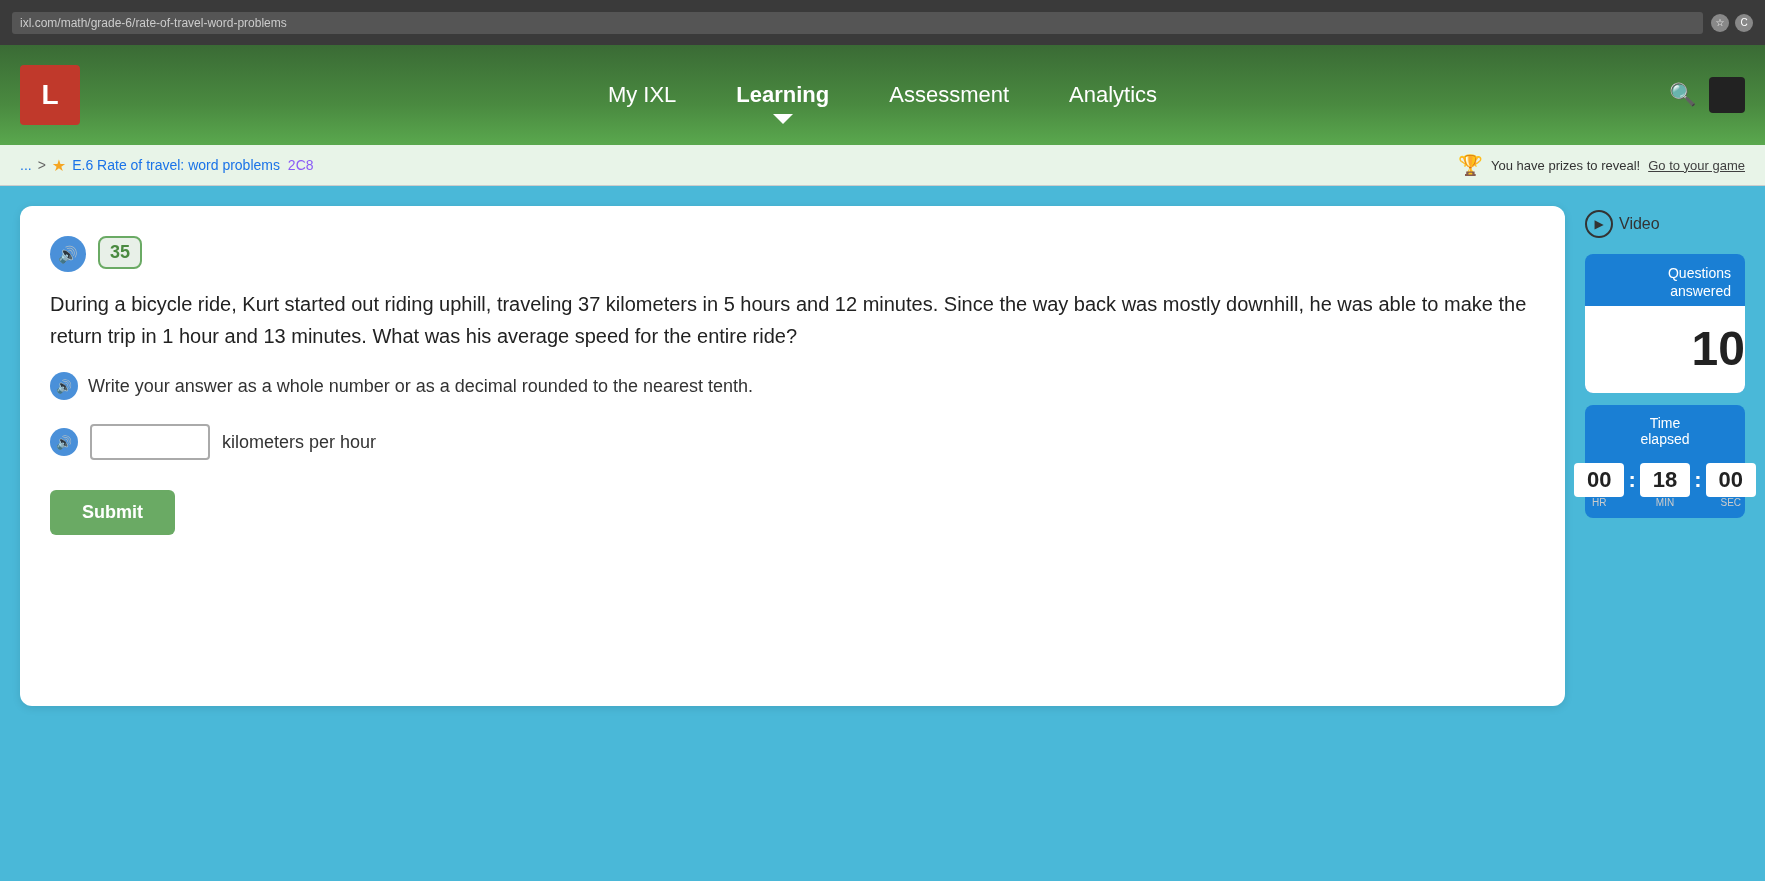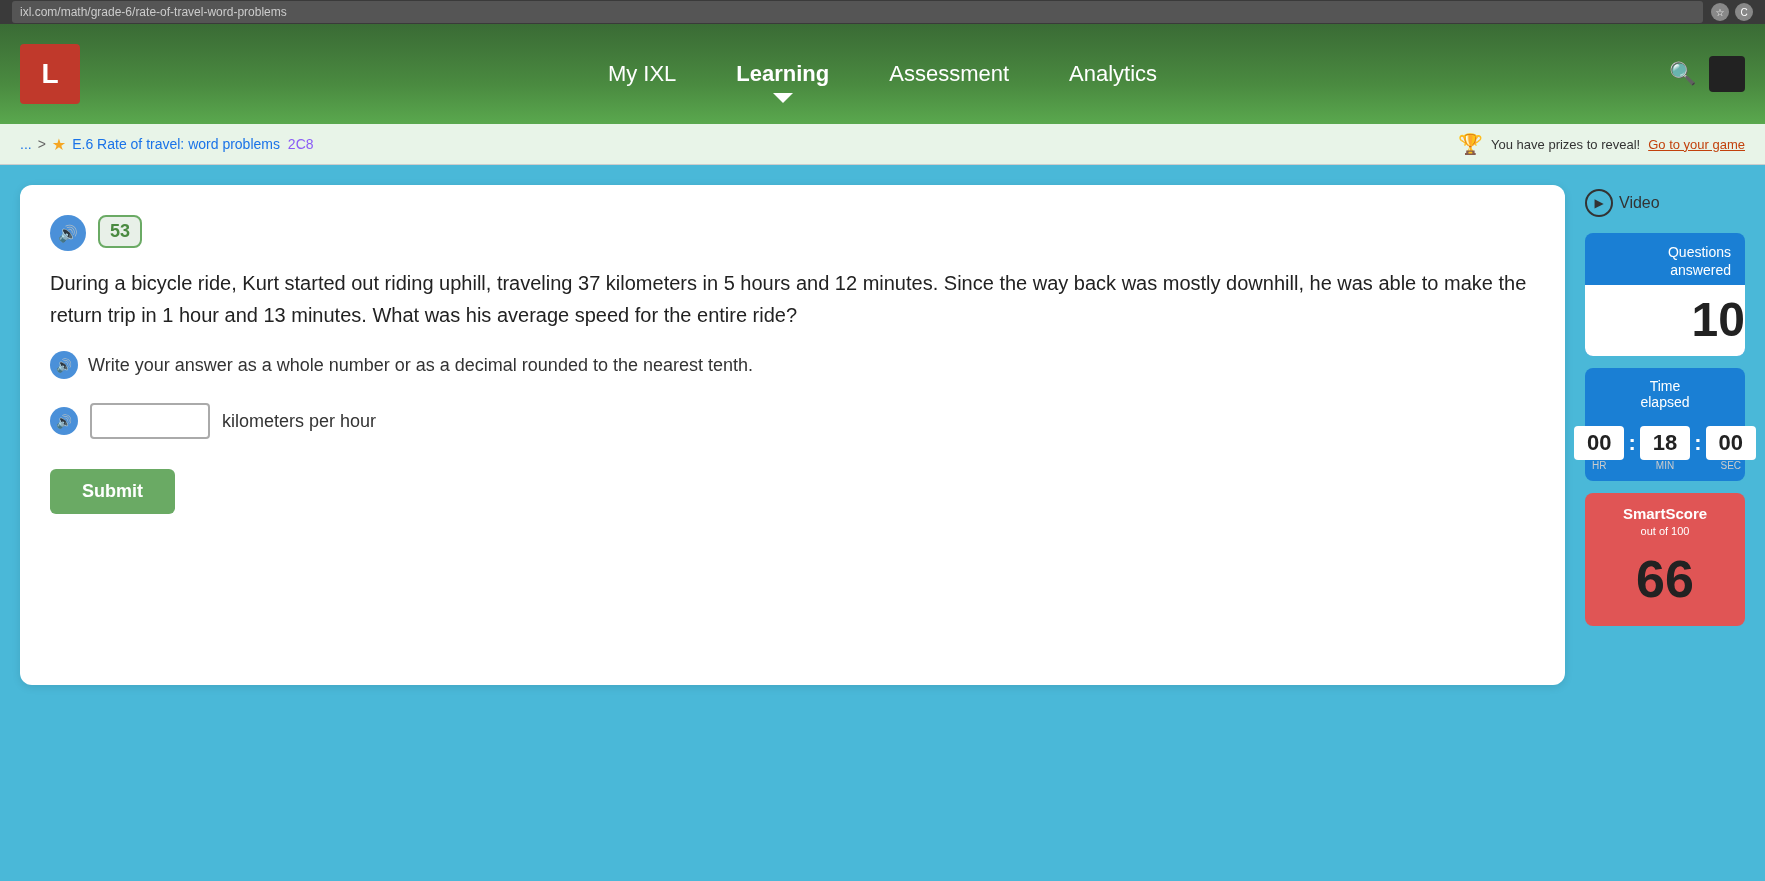--- a/index.html
+++ b/index.html
@@ -6,21 +6,21 @@
     body {
       font-family: Arial, sans-serif;
       background: #4ab8d8;
       min-height: 881px;
       overflow-x: hidden;
     }
 
     
     .browser-bar {
       background: #3a3a3a;
-      height: 24px;
+      height: 45px;
       display: flex;
       align-items: center;
       padding: 0 12px;
       gap: 8px;
     }
     .browser-url {
       background: #555;
       color: #ccc;
       font-size: 12px;
       flex: 1;
@@ -155,21 +155,21 @@
       align-items: center;
       gap: 8px;
       font-size: 13px;
       color: #333;
     }
     .trophy-icon {
       color: #f5a623;
       font-size: 20px;
     }
     .prize-link {
-      color: #c2410c;
+      color: #404040;
       cursor: pointer;
       text-decoration: underline;
     }
 
     
     .main-content {
       padding: 20px;
       display: flex;
       gap: 20px;
       align-items: flex-start;
@@ -301,21 +301,21 @@
       font-size: 15px;
       line-height: 1.3;
     }
     .questions-answered-number {
       font-size: 48px;
       font-weight: bold;
       display: block;
       color: #222;
       background: #fff;
       margin: 0 -14px -10px -14px;
-      padding: 4px 0;
+      padding: 12px 0;
       border-bottom-left-radius: 8px;
       border-bottom-right-radius: 8px;
     }
 
     .time-elapsed-box {
       background: #1a7fd4;
       color: #fff;
       border-radius: 8px;
       padding: 10px 14px;
       text-align: center;
@@ -412,21 +412,21 @@
   </div>
 </div>
 
 <div class="main-content">
 
   <div class="question-card">
 
     <div style="display:flex; align-items:flex-start; gap:12px; margin-bottom:16px;">
       <div class="audio-icon">🔊</div>
       <div style="display:flex; align-items:center; gap:10px;">
-        <div class="question-number-badge">53</div>
+        <div class="question-number-badge">35</div>
       </div>
     </div>
 
     <p class="question-text">During a bicycle ride, Kurt started out riding uphill, traveling 37 kilometers in 5 hours and 12 minutes. Since the way back was mostly downhill, he was able to make the return trip in 1 hour and 13 minutes. What was his average speed for the entire ride?</p>
 
     <div class="instruction-row">
       <div class="audio-icon" style="width:28px;height:28px;font-size:13px;">🔊</div>
       <span class="instruction-text">Write your answer as a whole number or as a decimal rounded to the nearest tenth.</span>
     </div>
 
@@ -465,21 +465,16 @@
           <span class="time-label">MIN</span>
         </div>
         <span class="time-sep">:</span>
         <div class="time-segment">
           <span class="time-value">00</span>
           <span class="time-label">SEC</span>
         </div>
       </div>
     </div>
 
-    <div class="smartscore-box">
-      <div style="font-weight:bold;font-size:15px;">SmartScore</div>
-      <div style="font-size:11px;margin-bottom:4px;">out of 100</div>
-      <span class="smartscore-number">66</span>
-    </div>
 
   </div>
 
 </div>
 
 </body></html>

